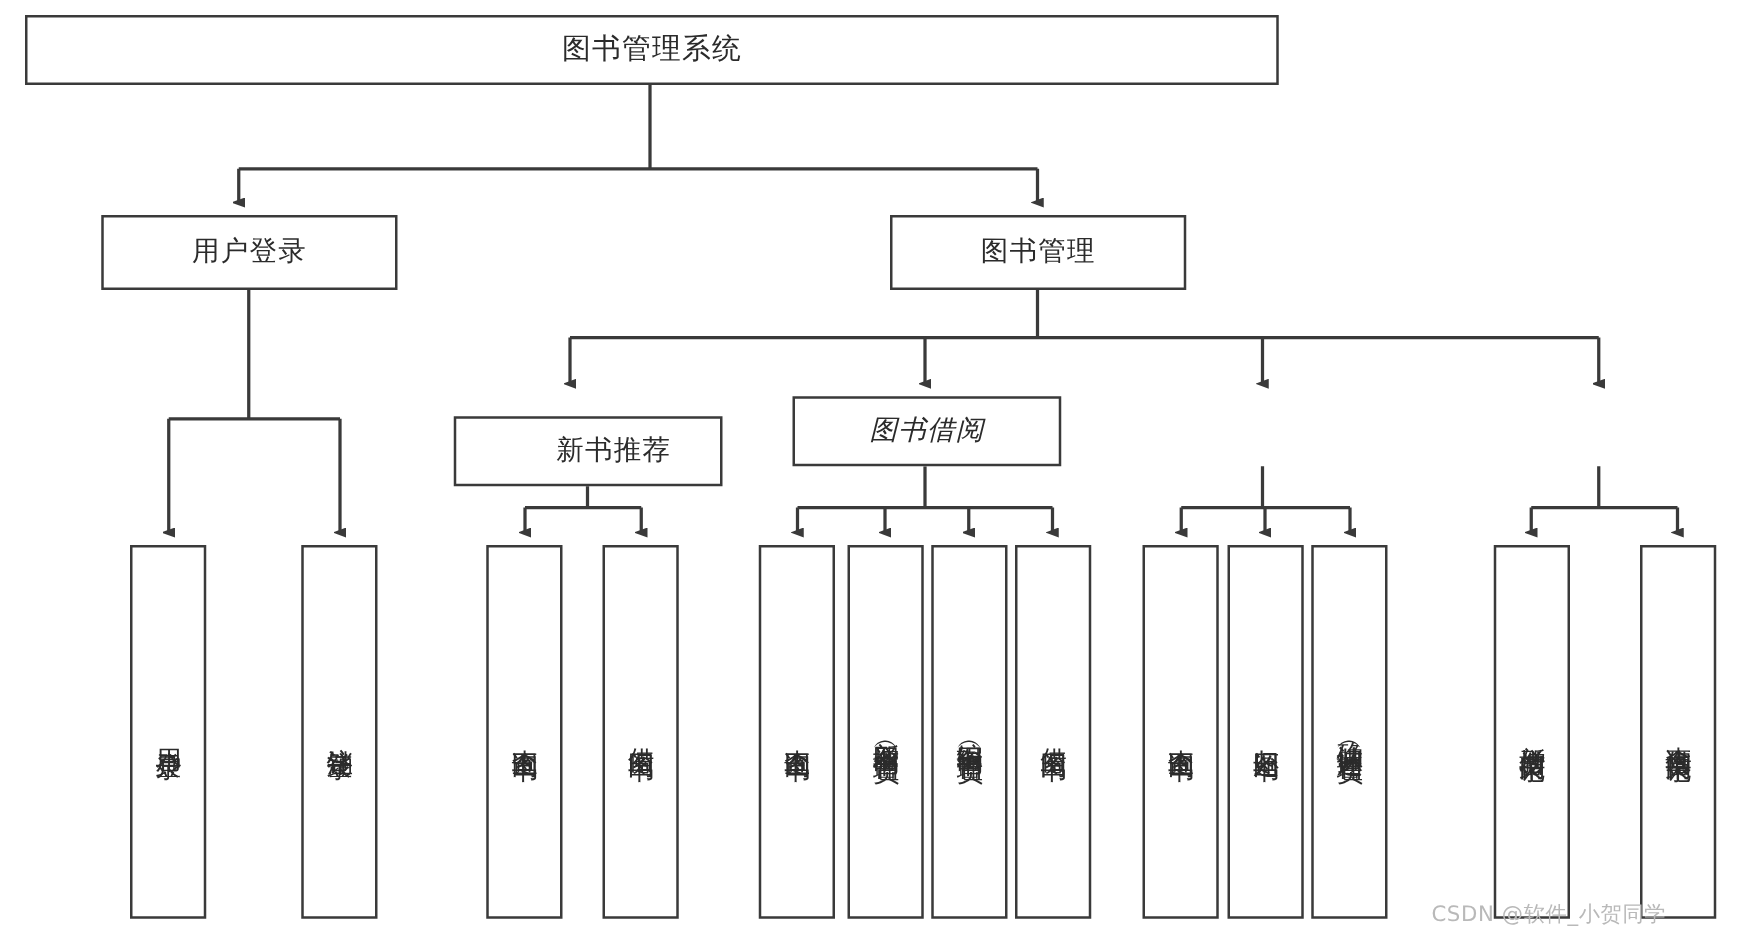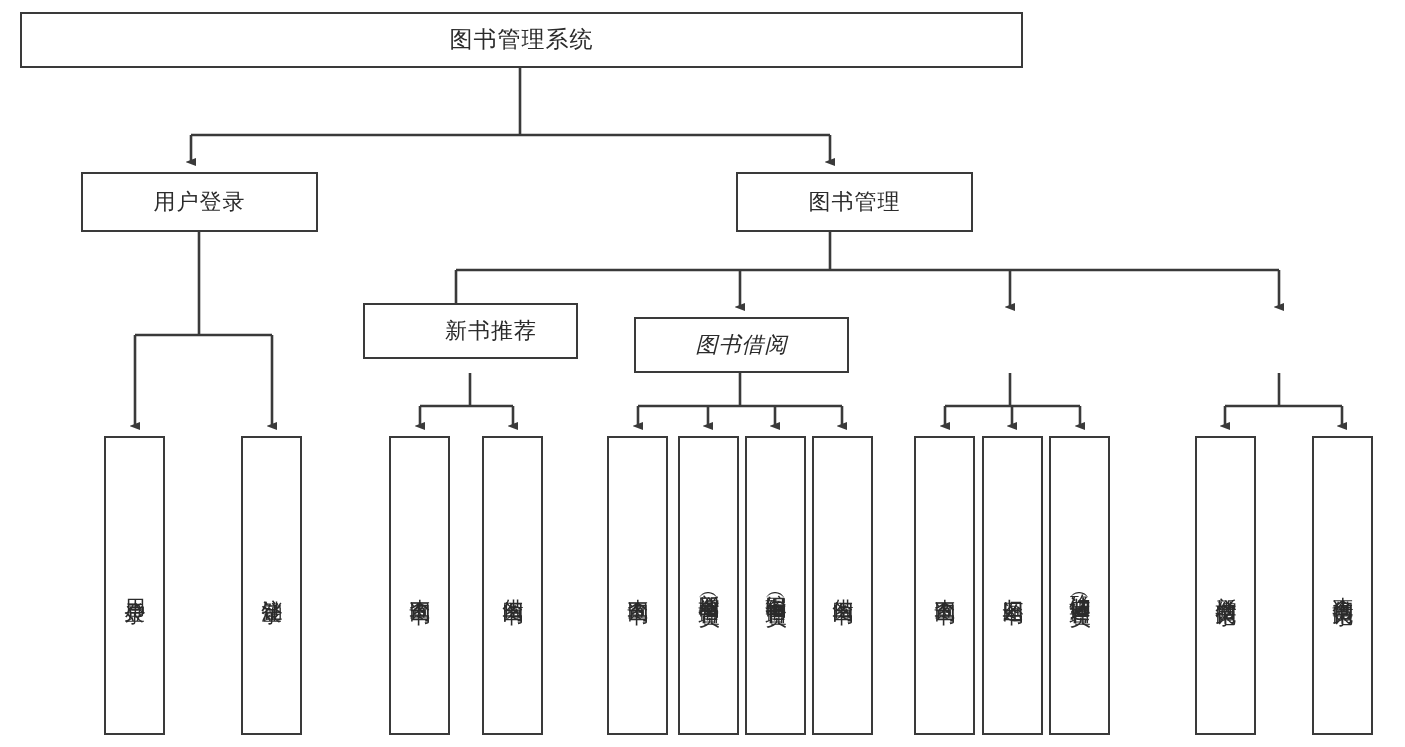--- a/index.html
+++ b/index.html
@@ -116,23 +116,23 @@
       <path d="M1279,373 L1279,406"></path>
       <path d="M1225,406 L1342,406"></path>
       <path d="M1225,406 L1225,426" marker-end="url(#arrow)"></path>
       <path d="M1342,406 L1342,426" marker-end="url(#arrow)"></path>
     </g>
   </svg>
 
   <div class="node h root" style="left:20px;top:12px;width:1003px;height:56px;">图书管理系统</div>
 
   <div class="node h" style="left:81px;top:172px;width:237px;height:60px;">用户登录</div>
-  <div class="node h" style="left:712px;top:172px;width:237px;height:60px;margin-left:24px;">图书管理</div>
+  <div class="node h" style="left:712px;top:172px;width:237px;height:60px;">图书管理</div>
 
-  <div class="node h" style="left:363px;top:303px;width:215px;height:56px;padding-left:41px;">新书推荐</div>
+  <div class="node h" style="left:363px;top:333px;width:215px;height:56px;padding-left:41px;">新书推荐</div>
   <div class="node h" style="left:634px;top:317px;width:215px;height:56px;font-style:italic;">图书借阅</div>
 
   <div class="node v" style="left:104px;top:436px;width:61px;height:299px;">
       <span>用户登录</span>
     </div>
 
   <div class="node v" style="left:241px;top:436px;width:61px;height:299px;">
       <span>注销登录</span>
     </div>
 
@@ -173,14 +173,15 @@
     </div>
 
   <div class="node v" style="left:1195px;top:436px;width:61px;height:299px;">
       <span>新增借阅记录</span>
     </div>
 
   <div class="node v" style="left:1312px;top:436px;width:61px;height:299px;">
       <span>查询借阅记录</span>
     </div>
 
+  <div id="watermark">CSDN @软件_小贺同学</div>
 
 </div>
 
 </body></html>

